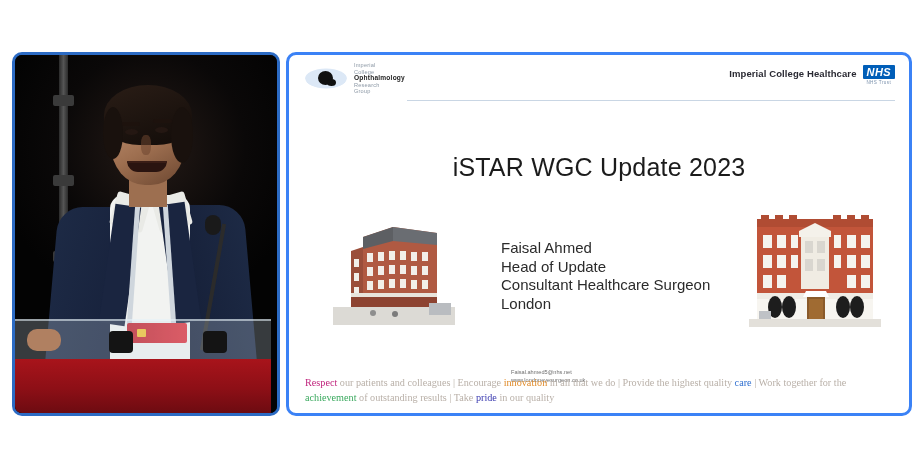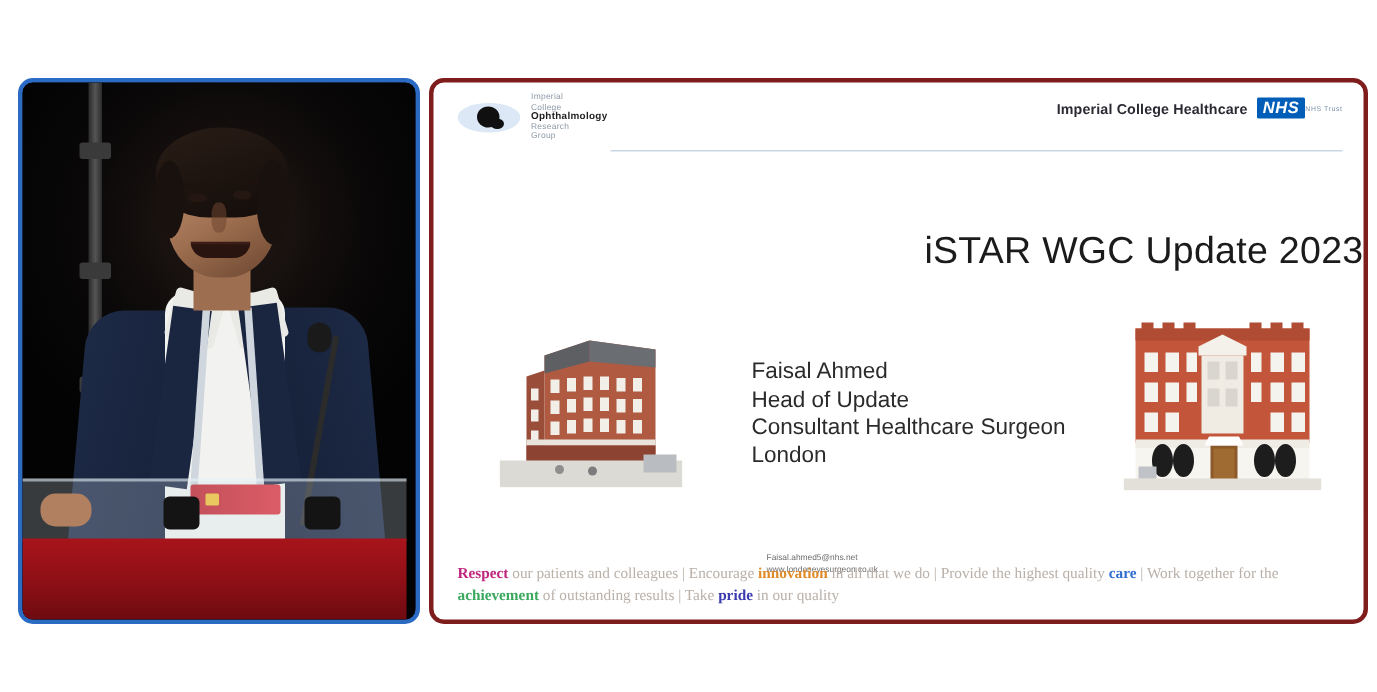--- a/index.html
+++ b/index.html
@@ -54,54 +54,54 @@
   .podium{position:absolute;left:0;bottom:0;width:256px;height:54px;
     background:linear-gradient(180deg,#a8141b,#8d0f16 55%,#6d0b11);}
   .mic{position:absolute;left:196px;top:168px;width:4px;height:128px;background:#2b2b2b;transform:rotate(10deg);}
   .mic-h{position:absolute;left:190px;top:160px;width:16px;height:20px;border-radius:8px;background:#1a1a1a;}
   .clampA{position:absolute;left:94px;bottom:60px;width:24px;height:22px;background:#141414;border-radius:4px;}
   .clampB{position:absolute;left:188px;bottom:60px;width:24px;height:22px;background:#141414;border-radius:4px;}
   .hand{position:absolute;left:12px;bottom:62px;width:34px;height:22px;border-radius:10px;background:#b08061;}
 
   
   .slide{position:absolute;left:286px;top:52px;width:620px;height:358px;
-    border:3px solid #7f1d1d;border-radius:10px;background:#ffffff;overflow:hidden;}
+    border:3px solid #3b82f6;border-radius:10px;background:#ffffff;overflow:hidden;}
 
   .slide-header{position:absolute;left:0;top:0;width:100%;height:46px;}
   .org-logo{position:absolute;left:16px;top:7px;display:flex;align-items:center;gap:7px;}
   .eye-mark{width:42px;height:22px;position:relative;flex:0 0 auto;}
   .eye-mark .sclera{position:absolute;inset:0;border-radius:50% / 50%;
     background:#dce8f6;clip-path:ellipse(50% 45% at 50% 50%);}
   .eye-mark .pupil{position:absolute;left:13px;top:4px;width:15px;height:14px;border-radius:50%;background:#101010;}
   .eye-mark .pupil:after{content:"";position:absolute;left:9px;top:8px;width:9px;height:7px;
     border-radius:50%;background:#101010;}
   .org-words{font-size:5.6px;line-height:6.6px;color:#8d99a6;letter-spacing:.2px;}
   .org-words .strong{font-weight:bold;color:#1d1d1d;font-size:6.6px;}
   .ich-logo{position:absolute;right:14px;top:10px;display:flex;align-items:flex-start;gap:6px;}
   .ich-text{font-size:9.5px;font-weight:bold;color:#2a2a33;letter-spacing:.1px;padding-top:3px;}
-  .nhs-wrap{display:flex;flex-direction:row;align-items:center;justify-content:space-between;}
+  .nhs-wrap{display:flex;flex-direction:column;align-items:center;justify-content:space-between;}
   .nhs-box{background:#005eb8;color:#fff;font-weight:bold;font-style:italic;font-size:11px;
     letter-spacing:.4px;padding:1px 4px 1px 4px;border-radius:1px;line-height:12px;}
   .nhs-sub{font-size:4.6px;color:#7d93ad;letter-spacing:.4px;margin-top:1px;}
   .hr-line{position:absolute;left:118px;right:14px;top:45px;height:1px;background:#c9d6e4;}
 
-  .slide-title{position:absolute;left:0;right:0;top:98px;text-align:right;
+  .slide-title{position:absolute;left:0;right:0;top:98px;text-align:center;
     font-size:25px;color:#1b1b1b;font-weight:normal;letter-spacing:.2px;}
 
   .details{position:absolute;left:212px;top:184px;font-size:15px;line-height:18.6px;color:#2b2b2b;}
   .contact{position:absolute;left:222px;top:313px;font-size:5.6px;line-height:8px;color:#6f6f6f;}
 
   .bldg{position:absolute;border:0;overflow:hidden;background:#fdfdfc;}
   .bldg-left{left:44px;top:152px;width:122px;height:118px;}
   .bldg-right{left:460px;top:152px;width:132px;height:120px;}
 
   
   .values{position:absolute;left:16px;right:10px;bottom:8px;
     font-family:"Liberation Serif",serif;font-size:10.2px;line-height:14.5px;color:#b9b0a8;text-align:left;}
-  .values b{font-weight:bold;}
+  .values b{font-weight:normal;}
   .v-respect{color:#c0267e;}
   .v-innovation{color:#e08b2a;}
   .v-care{color:#2f6fd0;}
   .v-achievement{color:#3aa95e;}
   .v-pride{color:#3b3bb0;margin-top:24px;}
 </style>
 </head>
 <body>
 
 <div class="stage">

